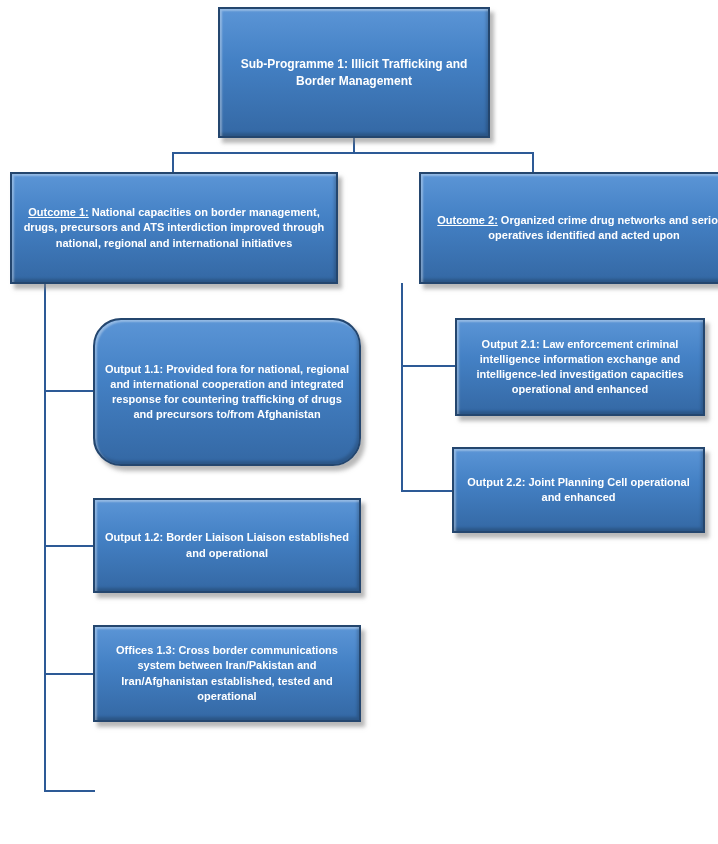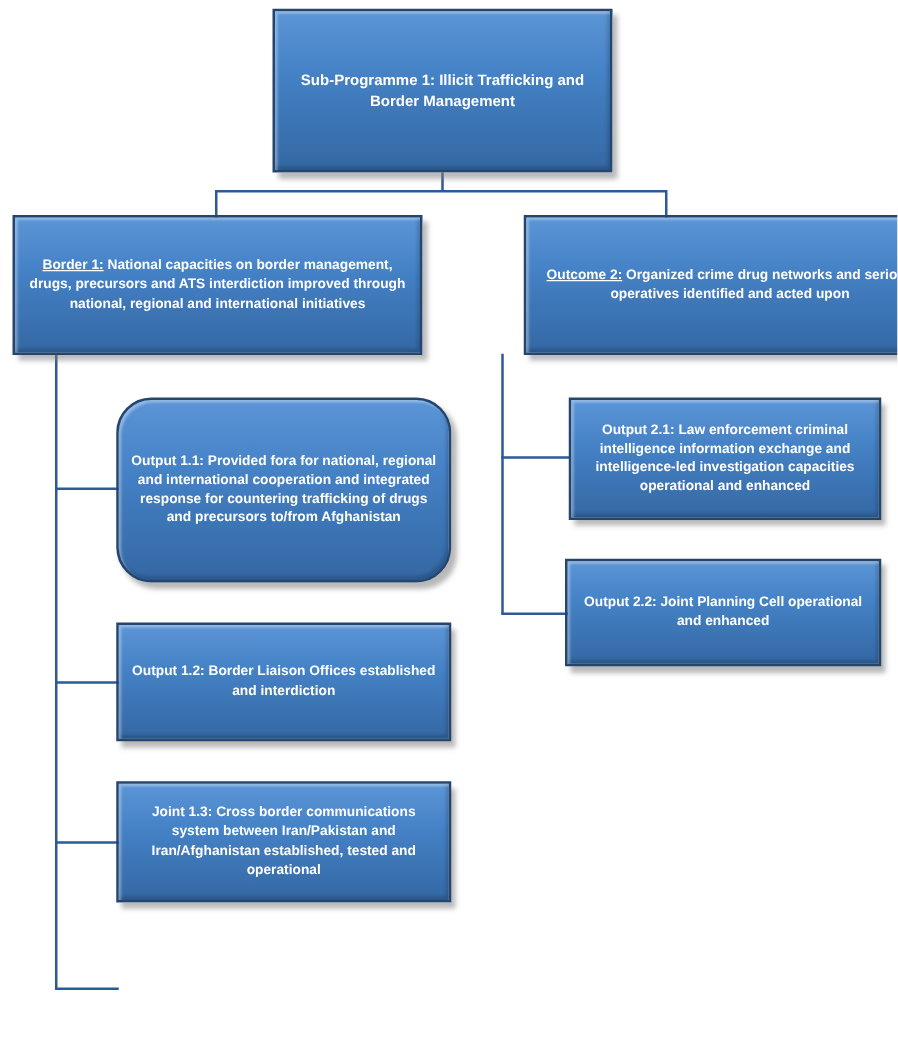--- a/index.html
+++ b/index.html
@@ -82,21 +82,21 @@
     <line x1="401" y1="366" x2="457" y2="366"></line>
     <line x1="401" y1="491" x2="455" y2="491"></line>
   </svg>
 
   <div class="box box-top">
     <span class="txt">Sub-Programme 1: Illicit Trafficking and Border Management</span>
   </div>
 
   <div class="box box-outcome-1">
     <span class="txt">
-      <span class="lbl-underline">Border 1:</span>
+      <span class="lbl-underline">Outcome 1:</span>
       <span>National capacities on border management, drugs, precursors and ATS interdiction improved through national, regional and international initiatives</span>
     </span>
   </div>
 
   <div class="box box-outcome-2">
     <span class="txt">
       <span class="lbl-underline">Outcome 2:</span>
       <span>Organized crime drug networks and serious operatives identified and acted upon</span>
     </span>
   </div>
@@ -104,27 +104,27 @@
   <div class="box box-output-1-1">
     <span class="txt">
       <span>Output 1.1:</span>
       <span>Provided fora for national, regional and international cooperation and integrated response for countering trafficking of drugs and precursors to/from Afghanistan</span>
     </span>
   </div>
 
   <div class="box box-output-1-2">
     <span class="txt">
       <span>Output 1.2:</span>
-      <span>Border Liaison Offices established and interdiction</span>
+      <span>Border Liaison Liaison established and operational</span>
     </span>
   </div>
 
   <div class="box box-output-1-3">
     <span class="txt">
-      <span>Joint 1.3:</span>
+      <span>Offices 1.3:</span>
       <span>Cross border communications system between Iran/Pakistan and Iran/Afghanistan established, tested and operational</span>
     </span>
   </div>
 
 
   <div class="box box-output-2-1">
     <span class="txt">
       <span>Output 2.1:</span>
       <span>Law enforcement criminal intelligence information exchange and intelligence-led investigation capacities operational and enhanced</span>
     </span>

